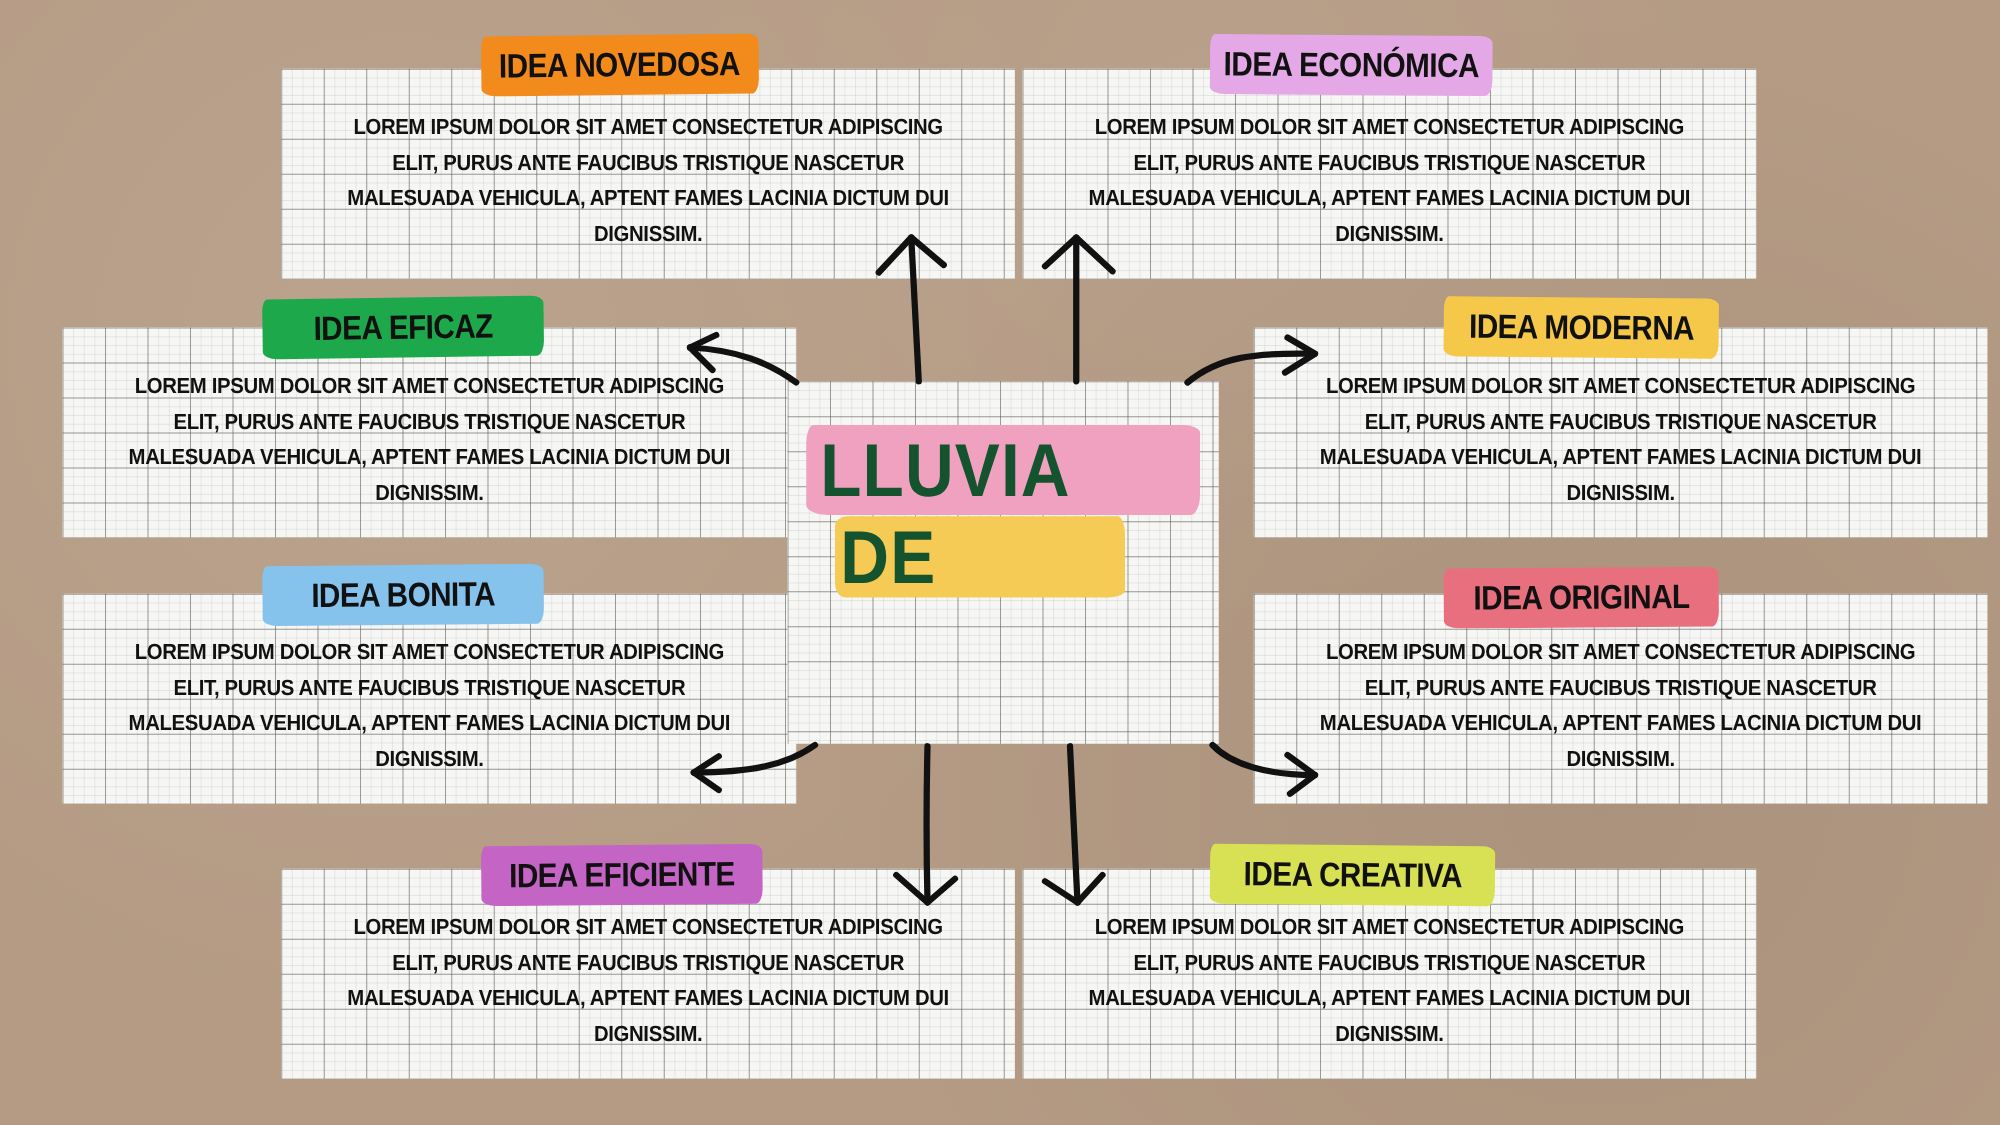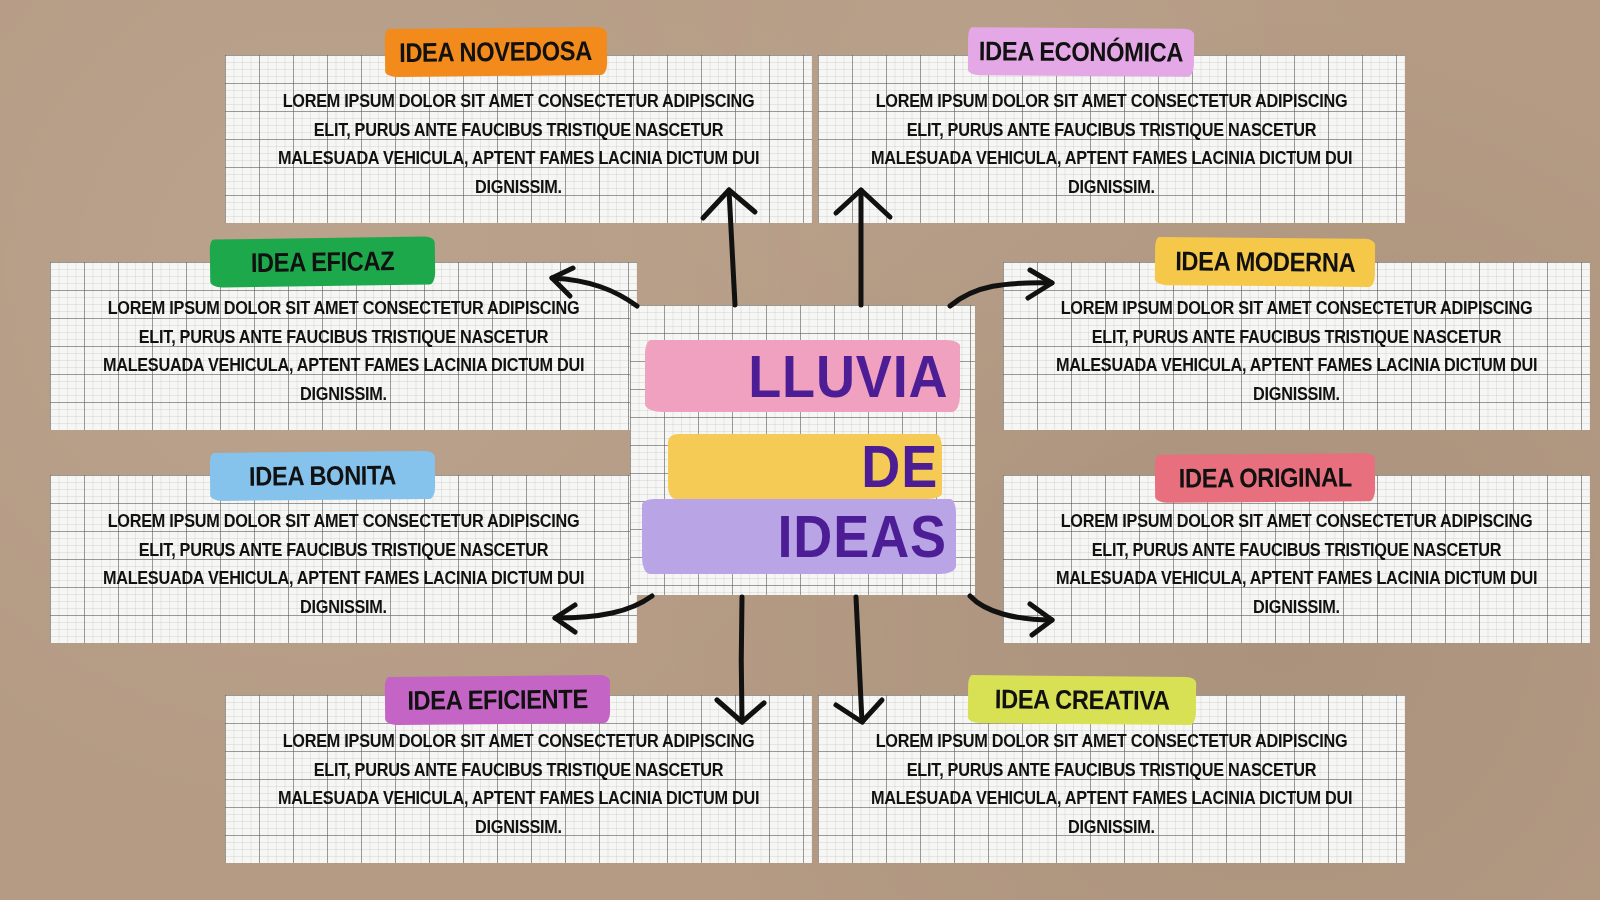--- a/index.html
+++ b/index.html
@@ -61,30 +61,30 @@
 
   .center {
     position: absolute;
     left: 630px; top: 305px;
     width: 345px; height: 290px;
   }
   .stripe {
     position: absolute;
     display: flex;
     align-items: center;
-    justify-content: flex-end;
+    justify-content: flex-start;
     font-family: "Liberation Sans", sans-serif;
     font-weight: bold;
-    color: #4c1d95;
+    color: #14532d;
     font-size: 60px;
     letter-spacing: 1px;
   }
   .stripe span { display: inline-block; transform: scaleX(0.9); }
   .stripe-1 { left: 15px; top: 35px; width: 315px; height: 72px; border-radius: 6px 14px 8px 18px / 14px 6px 16px 8px; }
-  .stripe-2 { left: 38px; top: 129px; width: 274px; height: 65px; border-radius: 10px 6px 14px 8px / 8px 14px 6px 12px; }
+  .stripe-2 { left: 38px; top: 108px; width: 232px; height: 65px; border-radius: 10px 6px 14px 8px / 8px 14px 6px 12px; }
   .stripe-3 { left: 12px; top: 194px; width: 314px; height: 75px; border-radius: 12px 6px 16px 8px / 6px 14px 8px 16px; }
 
   svg.arrows { position: absolute; left: 0; top: 0; pointer-events: none; }
 </style>
 </head>
 <body>
 
 <div class="grid-paper card" style="left:225px; top:55px;">
   <div class="body">LOREM IPSUM DOLOR SIT AMET CONSECTETUR ADIPISCING ELIT, PURUS ANTE FAUCIBUS TRISTIQUE NASCETUR MALESUADA VEHICULA, APTENT FAMES LACINIA DICTUM DUI DIGNISSIM.</div>
 </div>
@@ -141,23 +141,20 @@
   <span>IDEA CREATIVA</span>
 </div>
 
 <div class="grid-paper center">
   <div class="stripe stripe-1" style="background:#f0a1c0;">
     <span>LLUVIA</span>
   </div>
   <div class="stripe stripe-2" style="background:#f5cb55;">
     <span>DE</span>
   </div>
-  <div class="stripe stripe-3" style="background:#b9a4e6;">
-    <span>IDEAS</span>
-  </div>
 </div>
 
 <svg class="arrows" width="1600" height="900" viewBox="0 0 1600 900" fill="none" stroke="#111" stroke-width="5" stroke-linecap="round" stroke-linejoin="round">
 
   <g>
     <path d="M735 305 C733 260 731 225 729 190"></path>
     <path d="M703 218 L729 190 L755 212"></path>
   </g>
 
   <g>

